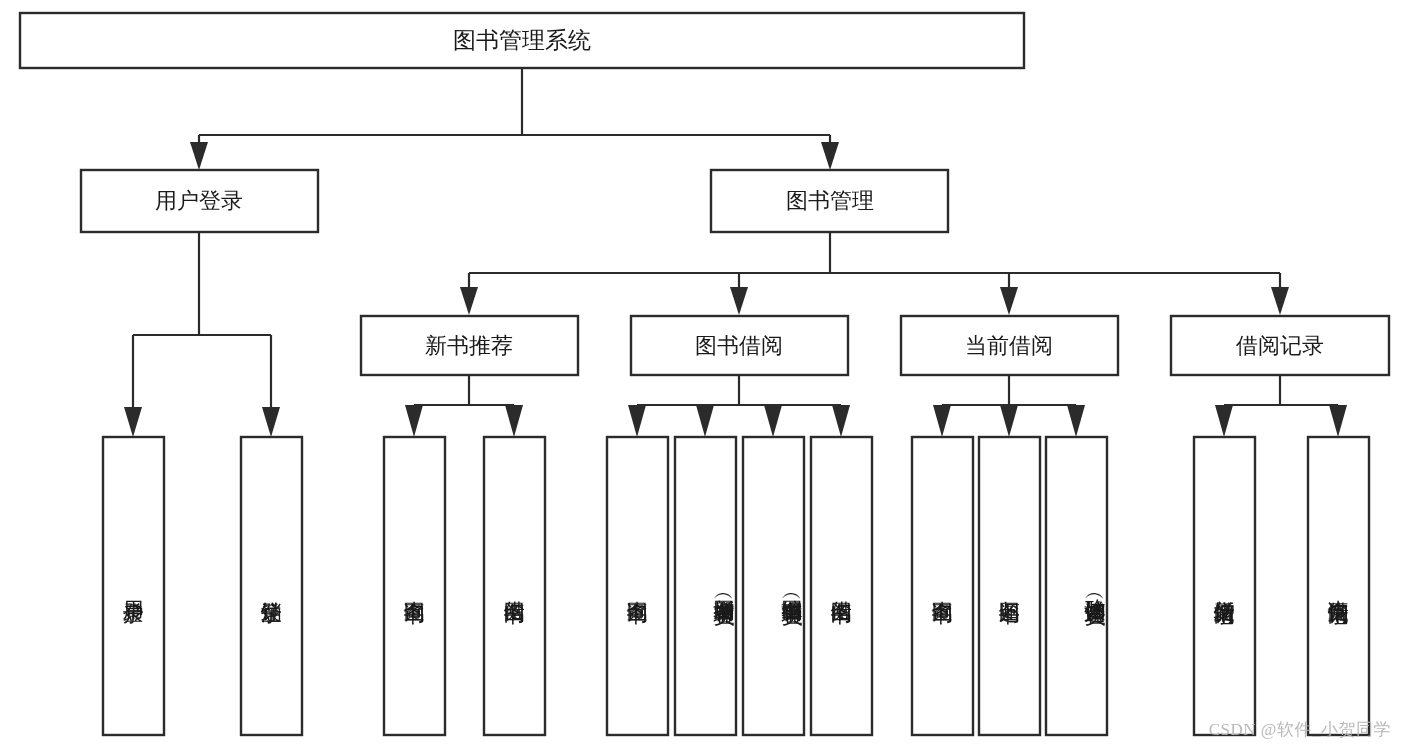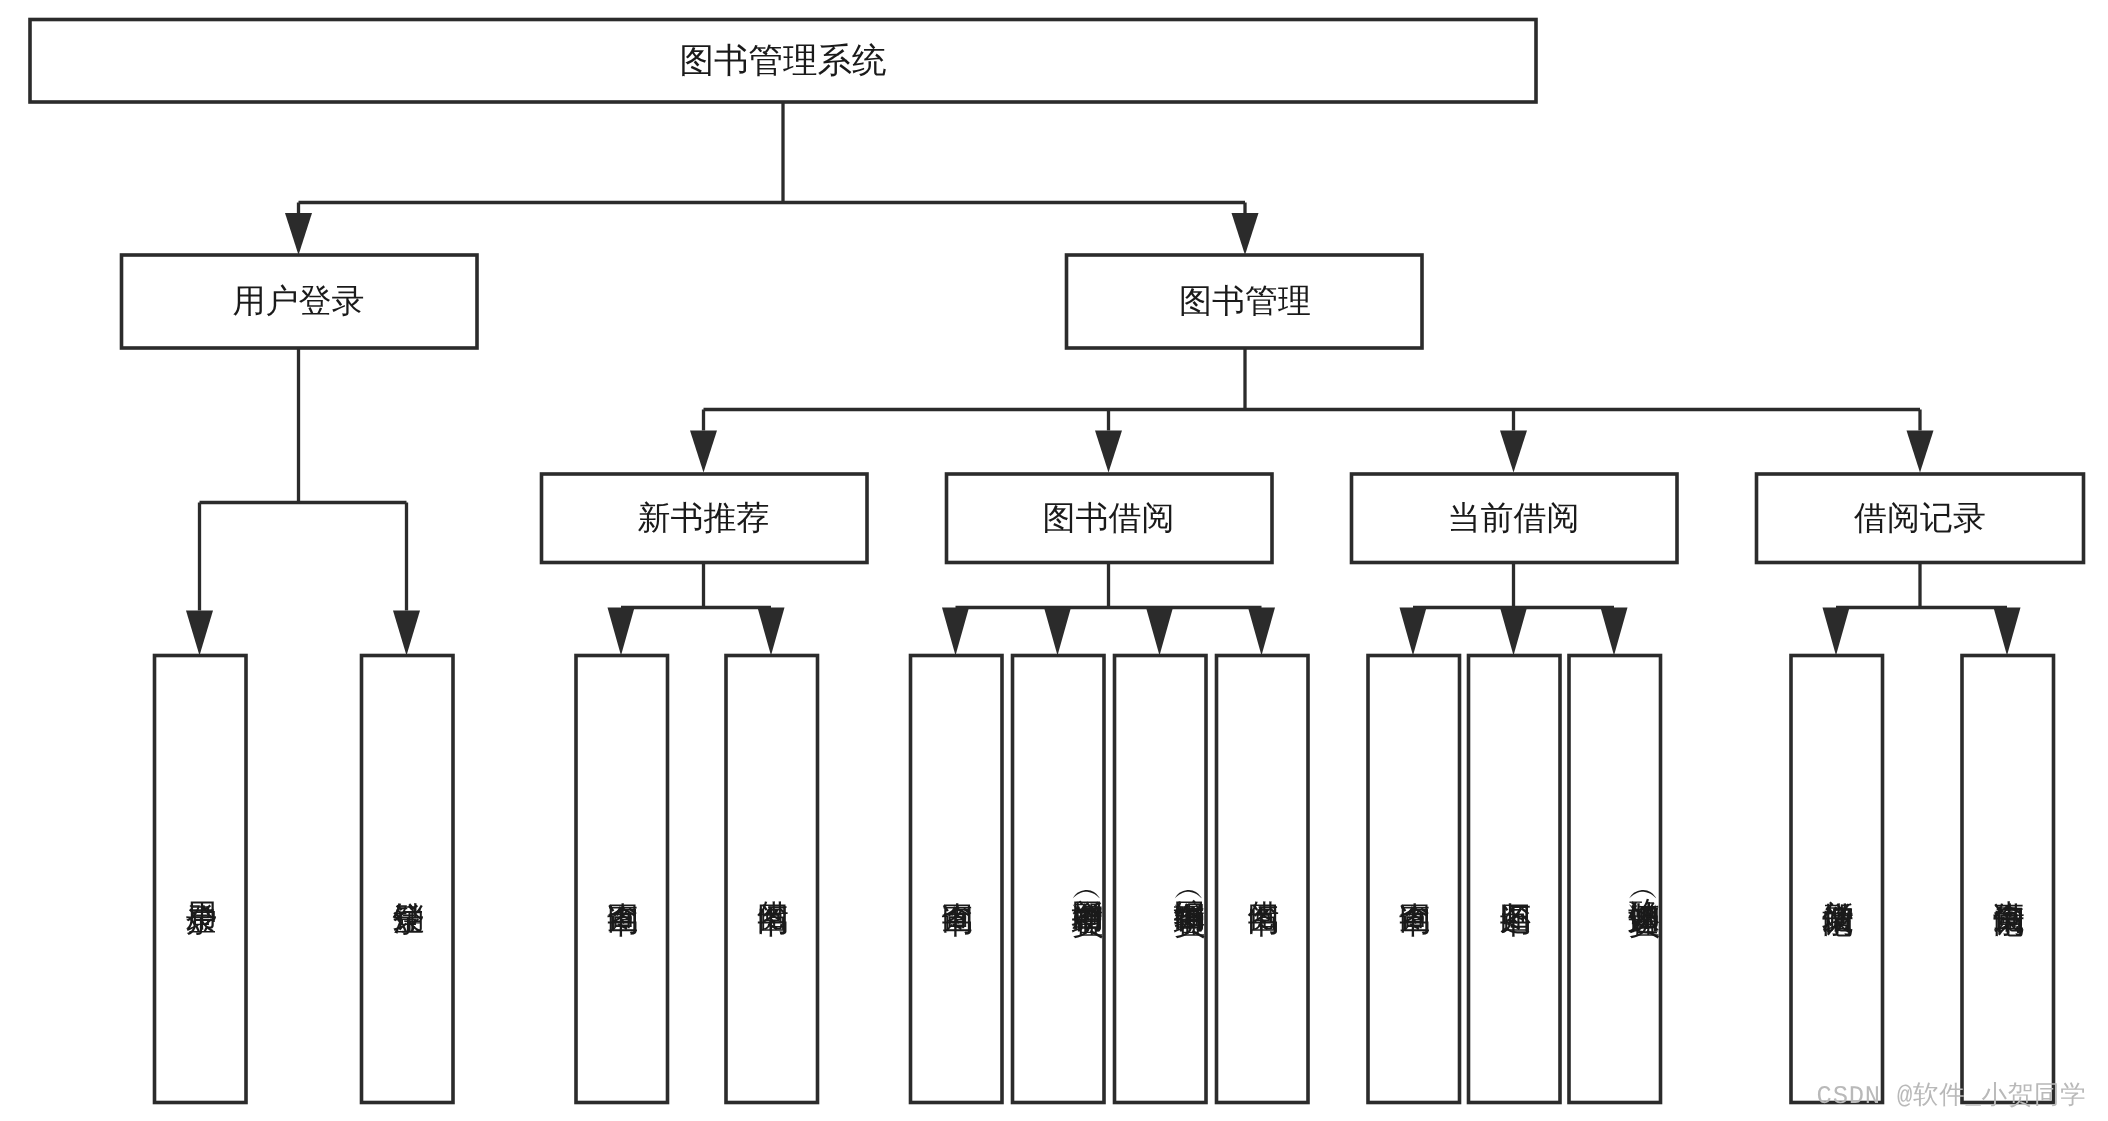--- a/index.html
+++ b/index.html
@@ -69,21 +69,21 @@
     letter-spacing: 1px;
     display: flex;
     align-items: center;
     justify-content: center;
     pointer-events: none;
   }
   .watermark {
     position: absolute;
     right: 14px;
     bottom: 6px;
-    font-family: Liberation Mono, monospace;
+    font-family: Liberation Serif, serif;
     font-size: 17px;
     color: #b9b9b9;
     letter-spacing: 0.5px;
     white-space: nowrap;
   }
 </style>
 </head>
 <body>
 
 <div id="diagram-root">

